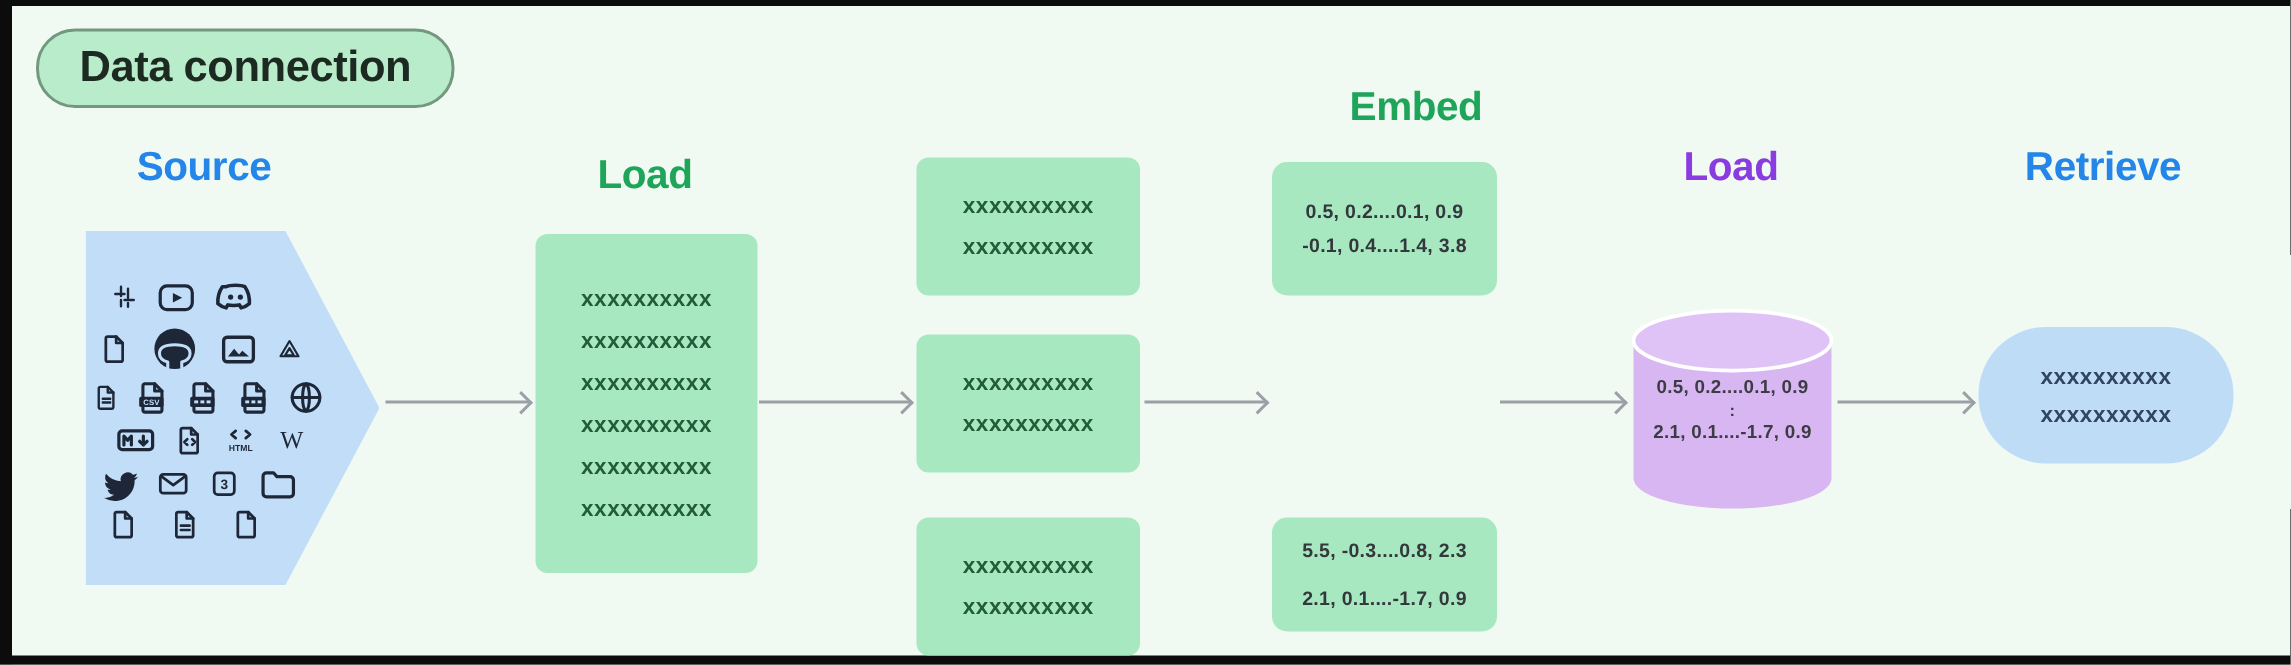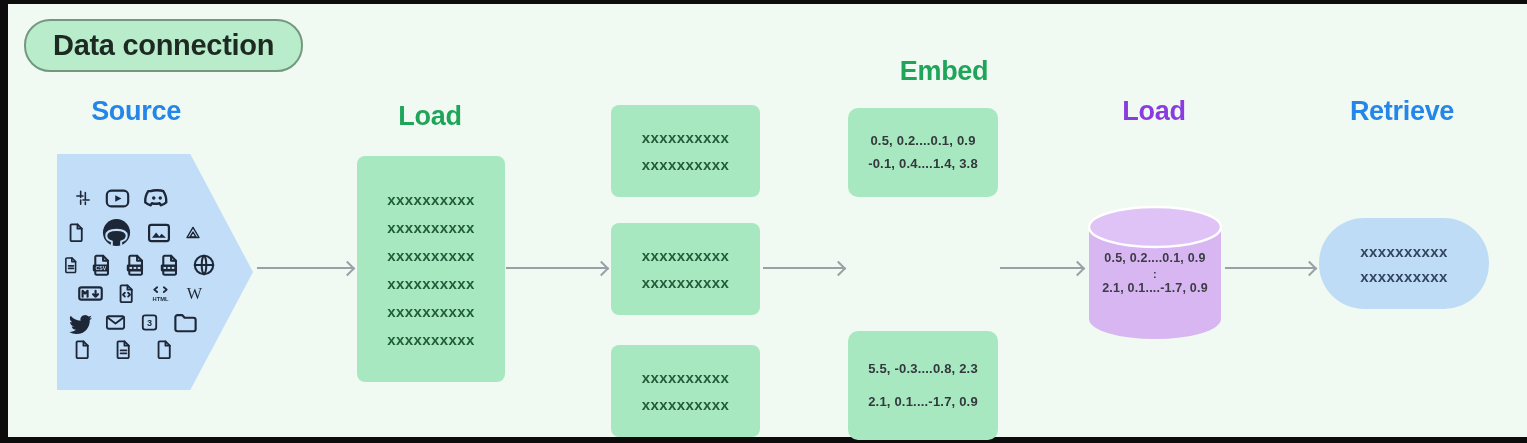--- a/index.html
+++ b/index.html
@@ -55,21 +55,21 @@
   .icon-row:nth-child(5) .src-icon:nth-child(1) svg{width:26px;height:26px;}
   .icon-row:nth-child(5) .src-icon:nth-child(4) svg{width:27px;height:27px;}
 
   .gbox{position:absolute;background:#a8e8c1;border-radius:8px;display:flex;flex-direction:column;justify-content:center;align-items:center;}
   .load-box{left:357px;top:156px;width:148px;height:226px;gap:13px;}
   .tf1{left:611px;top:105px;width:149px;height:92px;gap:12px;}
   .tf2{left:611px;top:223px;width:149px;height:92px;gap:12px;}
   .tf3{left:611px;top:345px;width:149px;height:92px;gap:12px;}
   .em1{left:848px;top:108px;width:150px;height:89px;gap:6px;border-radius:10px;}
   .em2{left:848px;top:223px;width:150px;height:89px;gap:6px;border-radius:10px;}
-  .em3{left:848px;top:331px;width:150px;height:109px;gap:16px;border-radius:10px;}
+  .em3{left:848px;top:345px;width:150px;height:76px;gap:16px;border-radius:10px;}
 
   .xline{font-size:15px;font-weight:700;color:#235c3a;letter-spacing:.4px;line-height:1;white-space:nowrap;}
   .nline{font-size:13px;font-weight:600;color:#33383d;letter-spacing:.2px;line-height:1.25;white-space:nowrap;}
 
   .cylinder{position:absolute;left:1087px;top:205px;width:136px;height:138px;}
   .cyl-text{
     position:absolute;left:1087px;top:251px;width:136px;
     display:flex;flex-direction:column;align-items:center;gap:3px;
   }
   .cyl-text .nline{font-size:12.5px;color:#3c3c44;}

